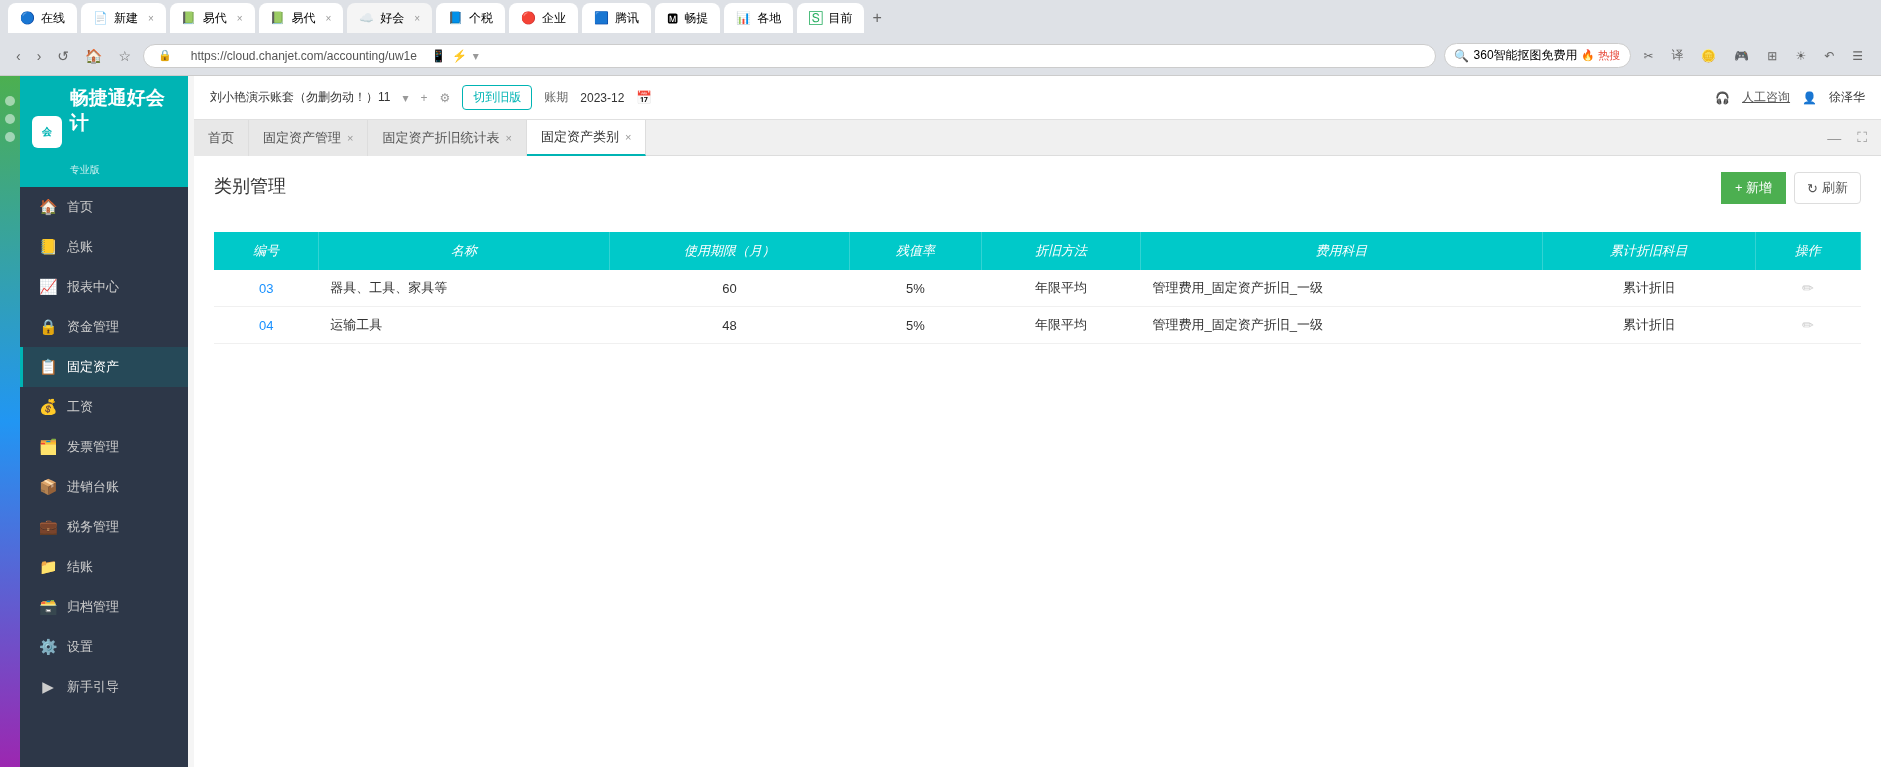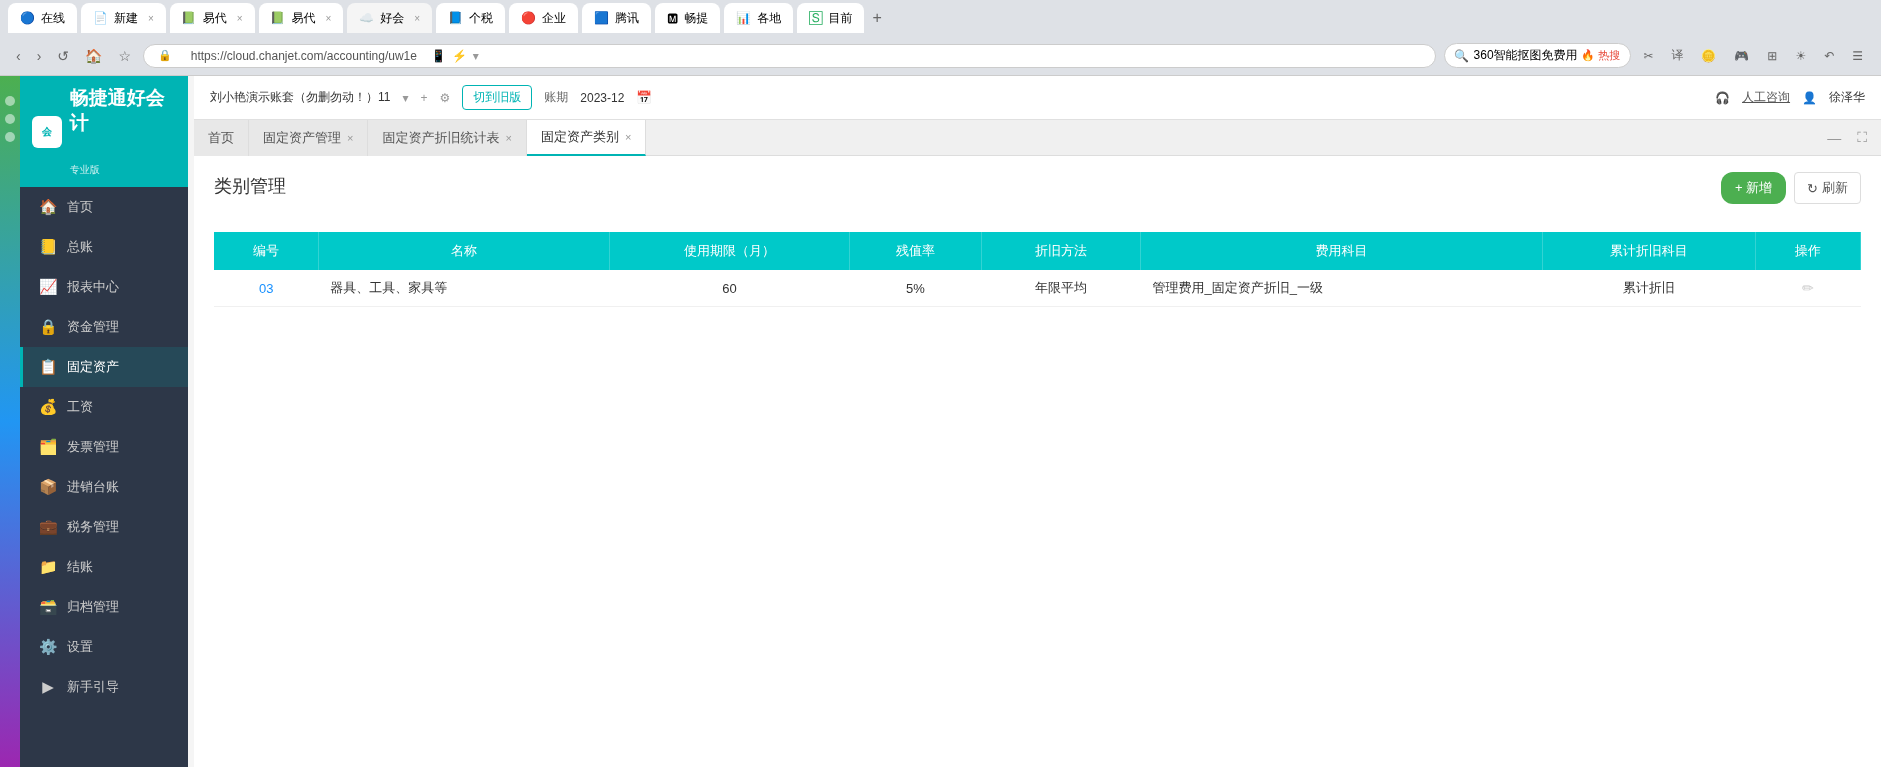--- a/index.html
+++ b/index.html
@@ -45,27 +45,27 @@
     .tab-bar { background: #f0f0f0; border-bottom: 1px solid #ddd; display: flex; align-items: center; padding: 0 0 0 0; height: 36px; }
     .app-tab { padding: 0 14px; height: 36px; display: flex; align-items: center; gap: 6px; font-size: 13px; color: #555; cursor: pointer; border-right: 1px solid #ddd; background: #e8e8e8; }
     .app-tab.active { background: #fff; color: #333; border-bottom: 2px solid #00b4b4; }
     .app-tab-close { color: #999; font-size: 11px; cursor: pointer; }
 
     
     .main-content { flex: 1; background: #fff; overflow: auto; }
     .content-area { padding: 16px 20px; }
     .page-title { font-size: 18px; color: #333; font-weight: 500; margin-bottom: 16px; }
     .action-bar { display: flex; justify-content: flex-end; gap: 8px; margin-bottom: 12px; }
-    .btn-add { background: #4caf50; color: #fff; border: none; border-radius: 12px; padding: 6px 14px; font-size: 13px; cursor: pointer; display: flex; align-items: center; gap: 4px; }
+    .btn-add { background: #4caf50; color: #fff; border: none; border-radius: 0; padding: 6px 14px; font-size: 13px; cursor: pointer; display: flex; align-items: center; gap: 4px; }
     .btn-refresh { background: #fff; color: #555; border: 1px solid #ddd; border-radius: 4px; padding: 6px 12px; font-size: 13px; cursor: pointer; display: flex; align-items: center; gap: 4px; }
 
     
     .data-table { width: 100%; border-collapse: collapse; font-size: 13px; }
     .data-table thead tr { background: #00c9c9; color: #fff; }
-    .data-table thead th { padding: 10px 12px; text-align: center; font-weight: 500; border-right: 1px solid rgba(255,255,255,0.2); }
+    .data-table thead th { padding: 10px 12px; text-align: center; font-weight: 500; border-right: 1px solid rgba(255,255,255,0.2); font-style: italic; }
     .data-table tbody tr { border-bottom: 1px solid #f0f0f0; }
     .data-table tbody td { padding: 9px 12px; text-align: center; color: #333; }
     .data-table tbody td.code { color: #1890ff; cursor: pointer; }
     .edit-icon { color: #ccc; cursor: pointer; font-size: 14px; }
 
     
     .left-panel { width: 20px; background: linear-gradient(to bottom, #4CAF50, #2196F3, #9C27B0); display: flex; flex-direction: column; align-items: center; padding-top: 20px; gap: 8px; flex-shrink: 0; }
     .left-panel-dot { width: 10px; height: 10px; border-radius: 50%; background: rgba(255,255,255,0.5); }
 
     .maximize-btn { background: none; border: none; color: #999; cursor: pointer; font-size: 14px; padding: 2px 6px; }
@@ -296,18 +296,28 @@
           <tr style="background: rgb(255, 255, 255);">
       <td class="code">03</td>
       <td style="text-align:left;">器具、工具、家具等</td>
       <td>60</td>
       <td>5%</td>
       <td>年限平均</td>
       <td style="text-align:left;">管理费用_固定资产折旧_一级</td>
       <td>累计折旧</td>
       <td><span class="edit-icon">✏</span></td>
     </tr>
+              <tr style="background: rgb(255, 255, 255);">
+      <td class="code">04</td>
+      <td style="text-align:left;">运输工具</td>
+      <td>48</td>
+      <td>5%</td>
+      <td>年限平均</td>
+      <td style="text-align:left;">管理费用_固定资产折旧_一级</td>
+      <td>累计折旧</td>
+      <td><span class="edit-icon">✏</span></td>
+    </tr>
             </tbody>
         </table>
       </div>
     </div>
   </div>
 </div>
 
 </body></html>

